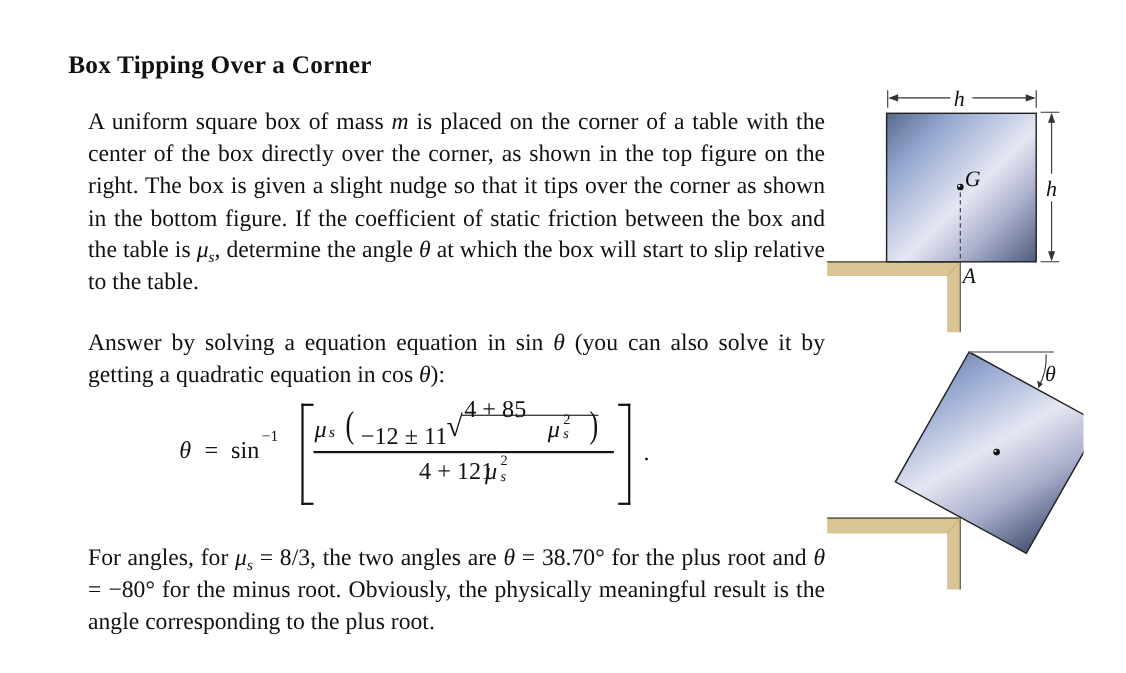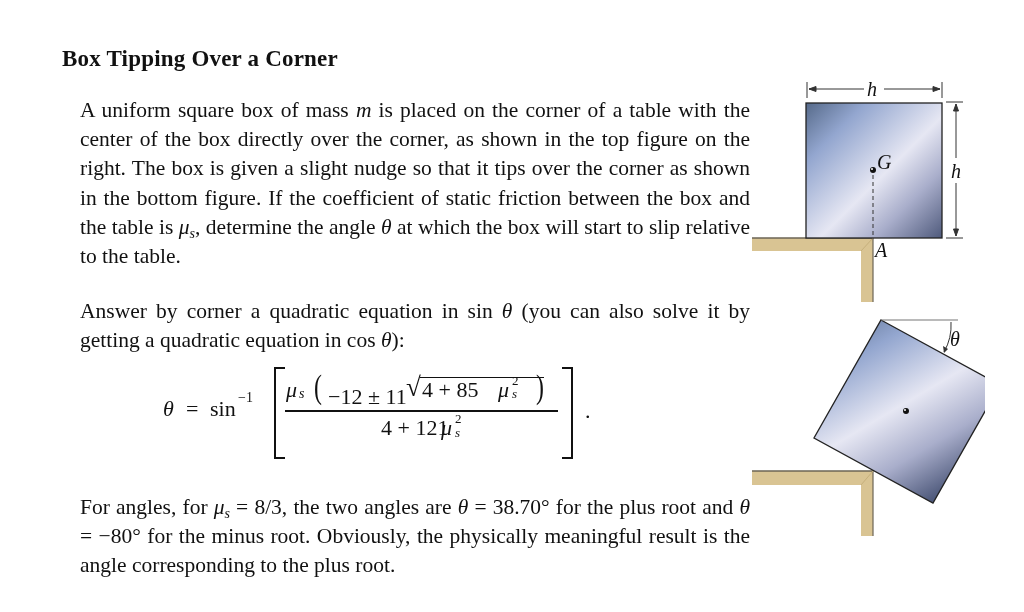--- a/index.html
+++ b/index.html
@@ -34,37 +34,37 @@
   .figure { position:absolute; left:745px; top:70px; width:240px; height:480px; }
   .fig-label { font-family:"Liberation Serif", "DejaVu Serif", serif; font-style:italic; font-size:20px; fill:#111; }
 </style>
 </head>
 <body>
 
 <h1 class="title">Box Tipping Over a Corner</h1>
 
 <p class="para p1"><span>A uniform square box of mass </span><i>m</i><span> is placed on the corner of a table with the center of the box directly over the corner, as shown in the top figure on the right. The box is given a slight nudge so that it tips over the corner as shown in the bottom figure. If the coefficient of static friction between the box and the table is </span><i>μ</i><sub class="s">s</sub><span>, determine the angle </span><i>θ</i><span> at which the box will start to slip relative to the table.</span></p>
 
-<p class="para p2"><span>Answer by corner a quadratic equation in sin </span><i>θ</i><span> (you can also solve it by getting a quadratic equation in cos </span><i>θ</i><span>):</span></p>
+<p class="para p2"><span>Answer by solving a equation equation in sin </span><i>θ</i><span> (you can also solve it by getting a quadratic equation in cos </span><i>θ</i><span>):</span></p>
 
 <div class="eq">
   <span style="left:163px; top:396px;" class="it">θ</span>
   <span style="left:186px; top:396px;">=</span>
   <span style="left:210px; top:396px;text-align:center;">sin</span>
   <span style="left:238px; top:390px; font-size:14px;">−1</span>
 
   <div class="bracket bl"></div>
 
   <span style="left:286px; top:377px;" class="it">μ</span>
   <span style="left:299px; top:386px; font-size:14px;" class="it">s</span>
   <span style="left:314px; top:368px; font-size:34px; transform:scaleX(0.7); transform-origin:left;">(</span>
   <span style="left:328px; top:384px;">−12 ± 11</span>
   <span style="left:406px; top:372px; font-size:27px;">√</span>
   <div class="sqrt-bar"></div>
-  <span style="left:422px; top:377px;">4 + 85</span>
+  <span style="left:422px; top:359px;">4 + 85</span>
   <span style="left:498px; top:377px;" class="it">μ</span>
   <span style="left:512px; top:373px; font-size:13px;">2</span>
   <span style="left:512px; top:386px; font-size:13px;" class="it">s</span>
   <span style="left:536px; top:368px; font-size:34px; transform:scaleX(0.7); transform-origin:left;">)</span>
 
   <div class="frac-line"></div>
 
   <span style="left:381px; top:415px;">4 + 121</span>
   <span style="left:441px; top:415px;" class="it">μ</span>
   <span style="left:455px; top:411px; font-size:13px;">2</span>

